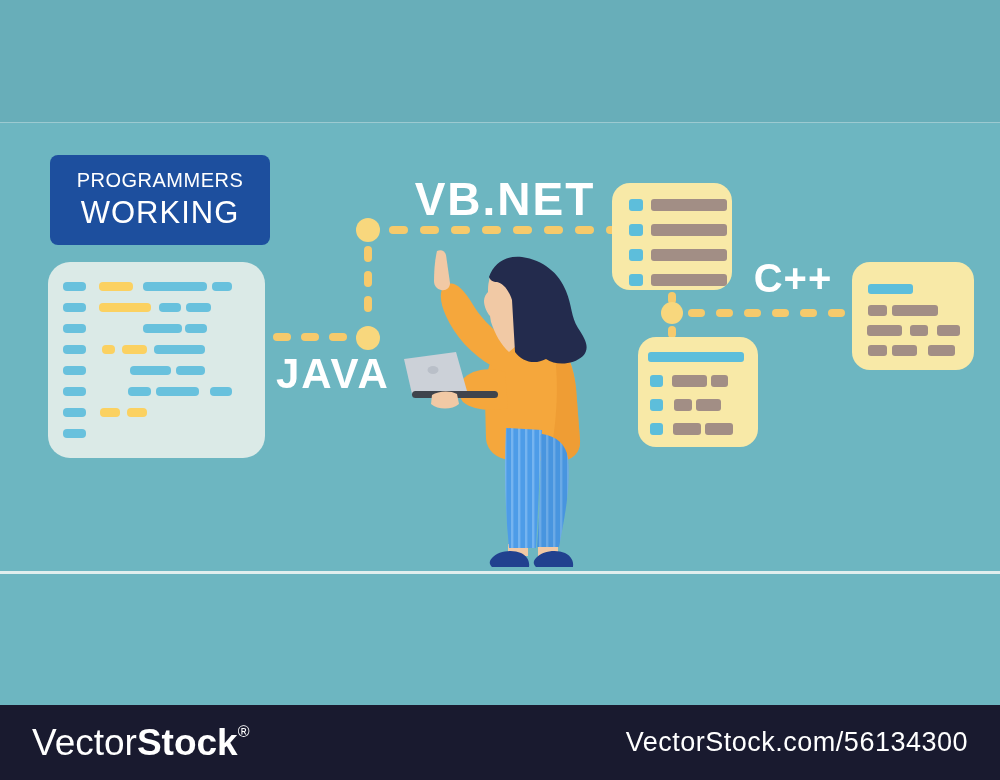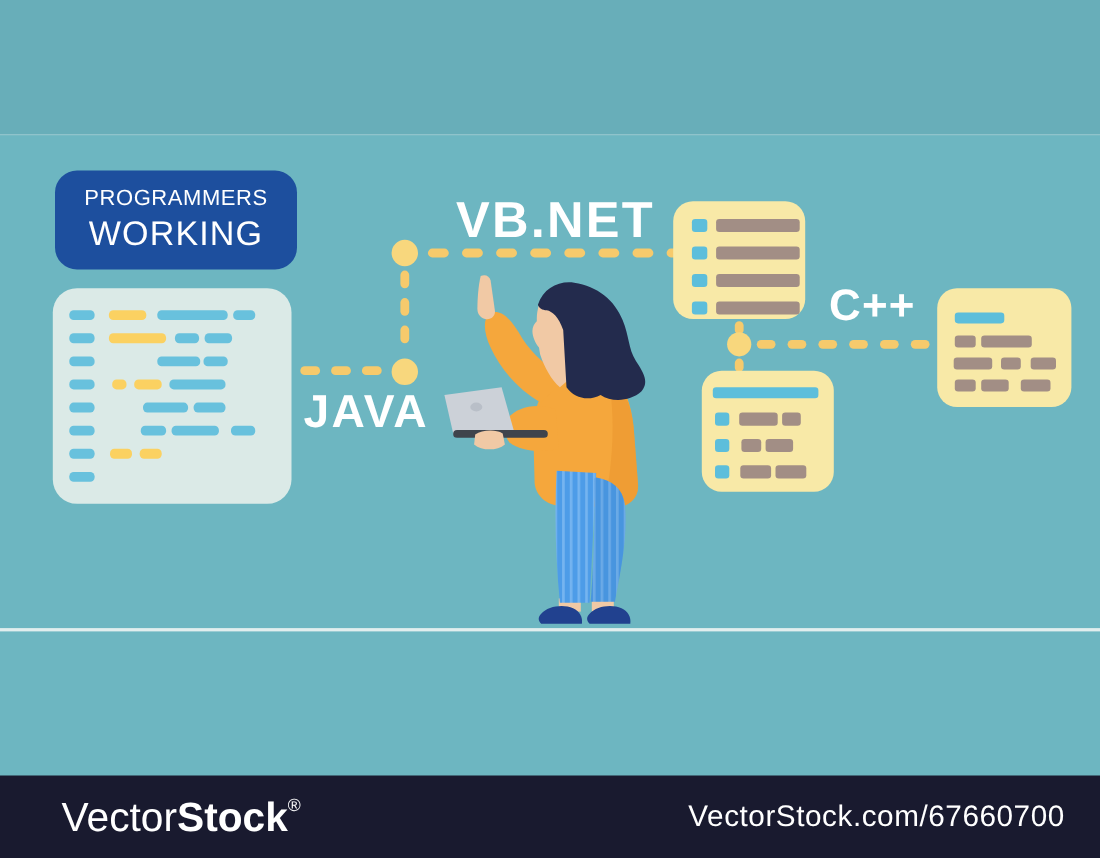--- a/index.html
+++ b/index.html
@@ -8,21 +8,21 @@
     background:var(--background);
     font-family:"Liberation Sans",sans-serif;
   }
   .top-band{
     position:absolute;left:0;top:0;width:1000px;height:122px;
     background:var(--background-top-band);
     border-bottom:1px solid rgba(255,255,255,.35);
   }
   .badge{
     position:absolute;left:50px;top:155px;width:220px;height:90px;
-    background:var(--badge-blue);border-radius:20px;
+    background:var(--badge-blue);border-radius:8px;
     display:flex;flex-direction:column;align-items:center;justify-content:center;
     color:var(--text-white);
   }
   .badge .l1{font-size:20px;letter-spacing:.5px;font-weight:400;}
   .badge .l2{font-size:31px;letter-spacing:1px;font-weight:400;margin-top:3px;}
   .code-panel{
     position:absolute;left:48px;top:262px;width:217px;height:196px;
     background:var(--panel-mint);border-radius:22px;
   }
   .mini-panel{
@@ -49,21 +49,21 @@
     position:absolute;left:0;top:571px;width:1000px;height:3px;
     background:var(--ground-line);opacity:.9;
   }
   .person-svg{position:absolute;left:0;top:0;pointer-events:none;}
   .watermark-bar{
     position:absolute;left:0;top:705px;width:1000px;height:75px;
     background:var(--watermark-bar);color:var(--text-white);
     display:flex;align-items:center;justify-content:space-between;
     box-sizing:border-box;padding:0 32px;
   }
-  .brand{font-size:37px;margin-left:24px;}
+  .brand{font-size:37px;}
   .brand .light{font-weight:300;}
   .brand .bold{font-weight:700;}
   .brand .reg{font-size:16px;vertical-align:18px;font-weight:400;}
   .wm-url{font-size:27px;font-weight:400;letter-spacing:.5px;}
 </style>
 </head>
 <body>
 
 <div class="canvas">
 
@@ -225,16 +225,16 @@
            C533,564 533,561 536,558 Z" style="fill:var(--shoes)"></path>
     </g>
   </svg>
 
   <div class="ground-line"></div>
 
   <div class="watermark-bar">
     <div class="brand">
       <span class="light">Vector</span><span class="bold">Stock</span><span class="reg">®</span>
     </div>
-    <div class="wm-url">VectorStock.com/67660700</div>
+    <div class="wm-url">VectorStock.com/56134300</div>
   </div>
 
 </div>
 
 </body></html>

